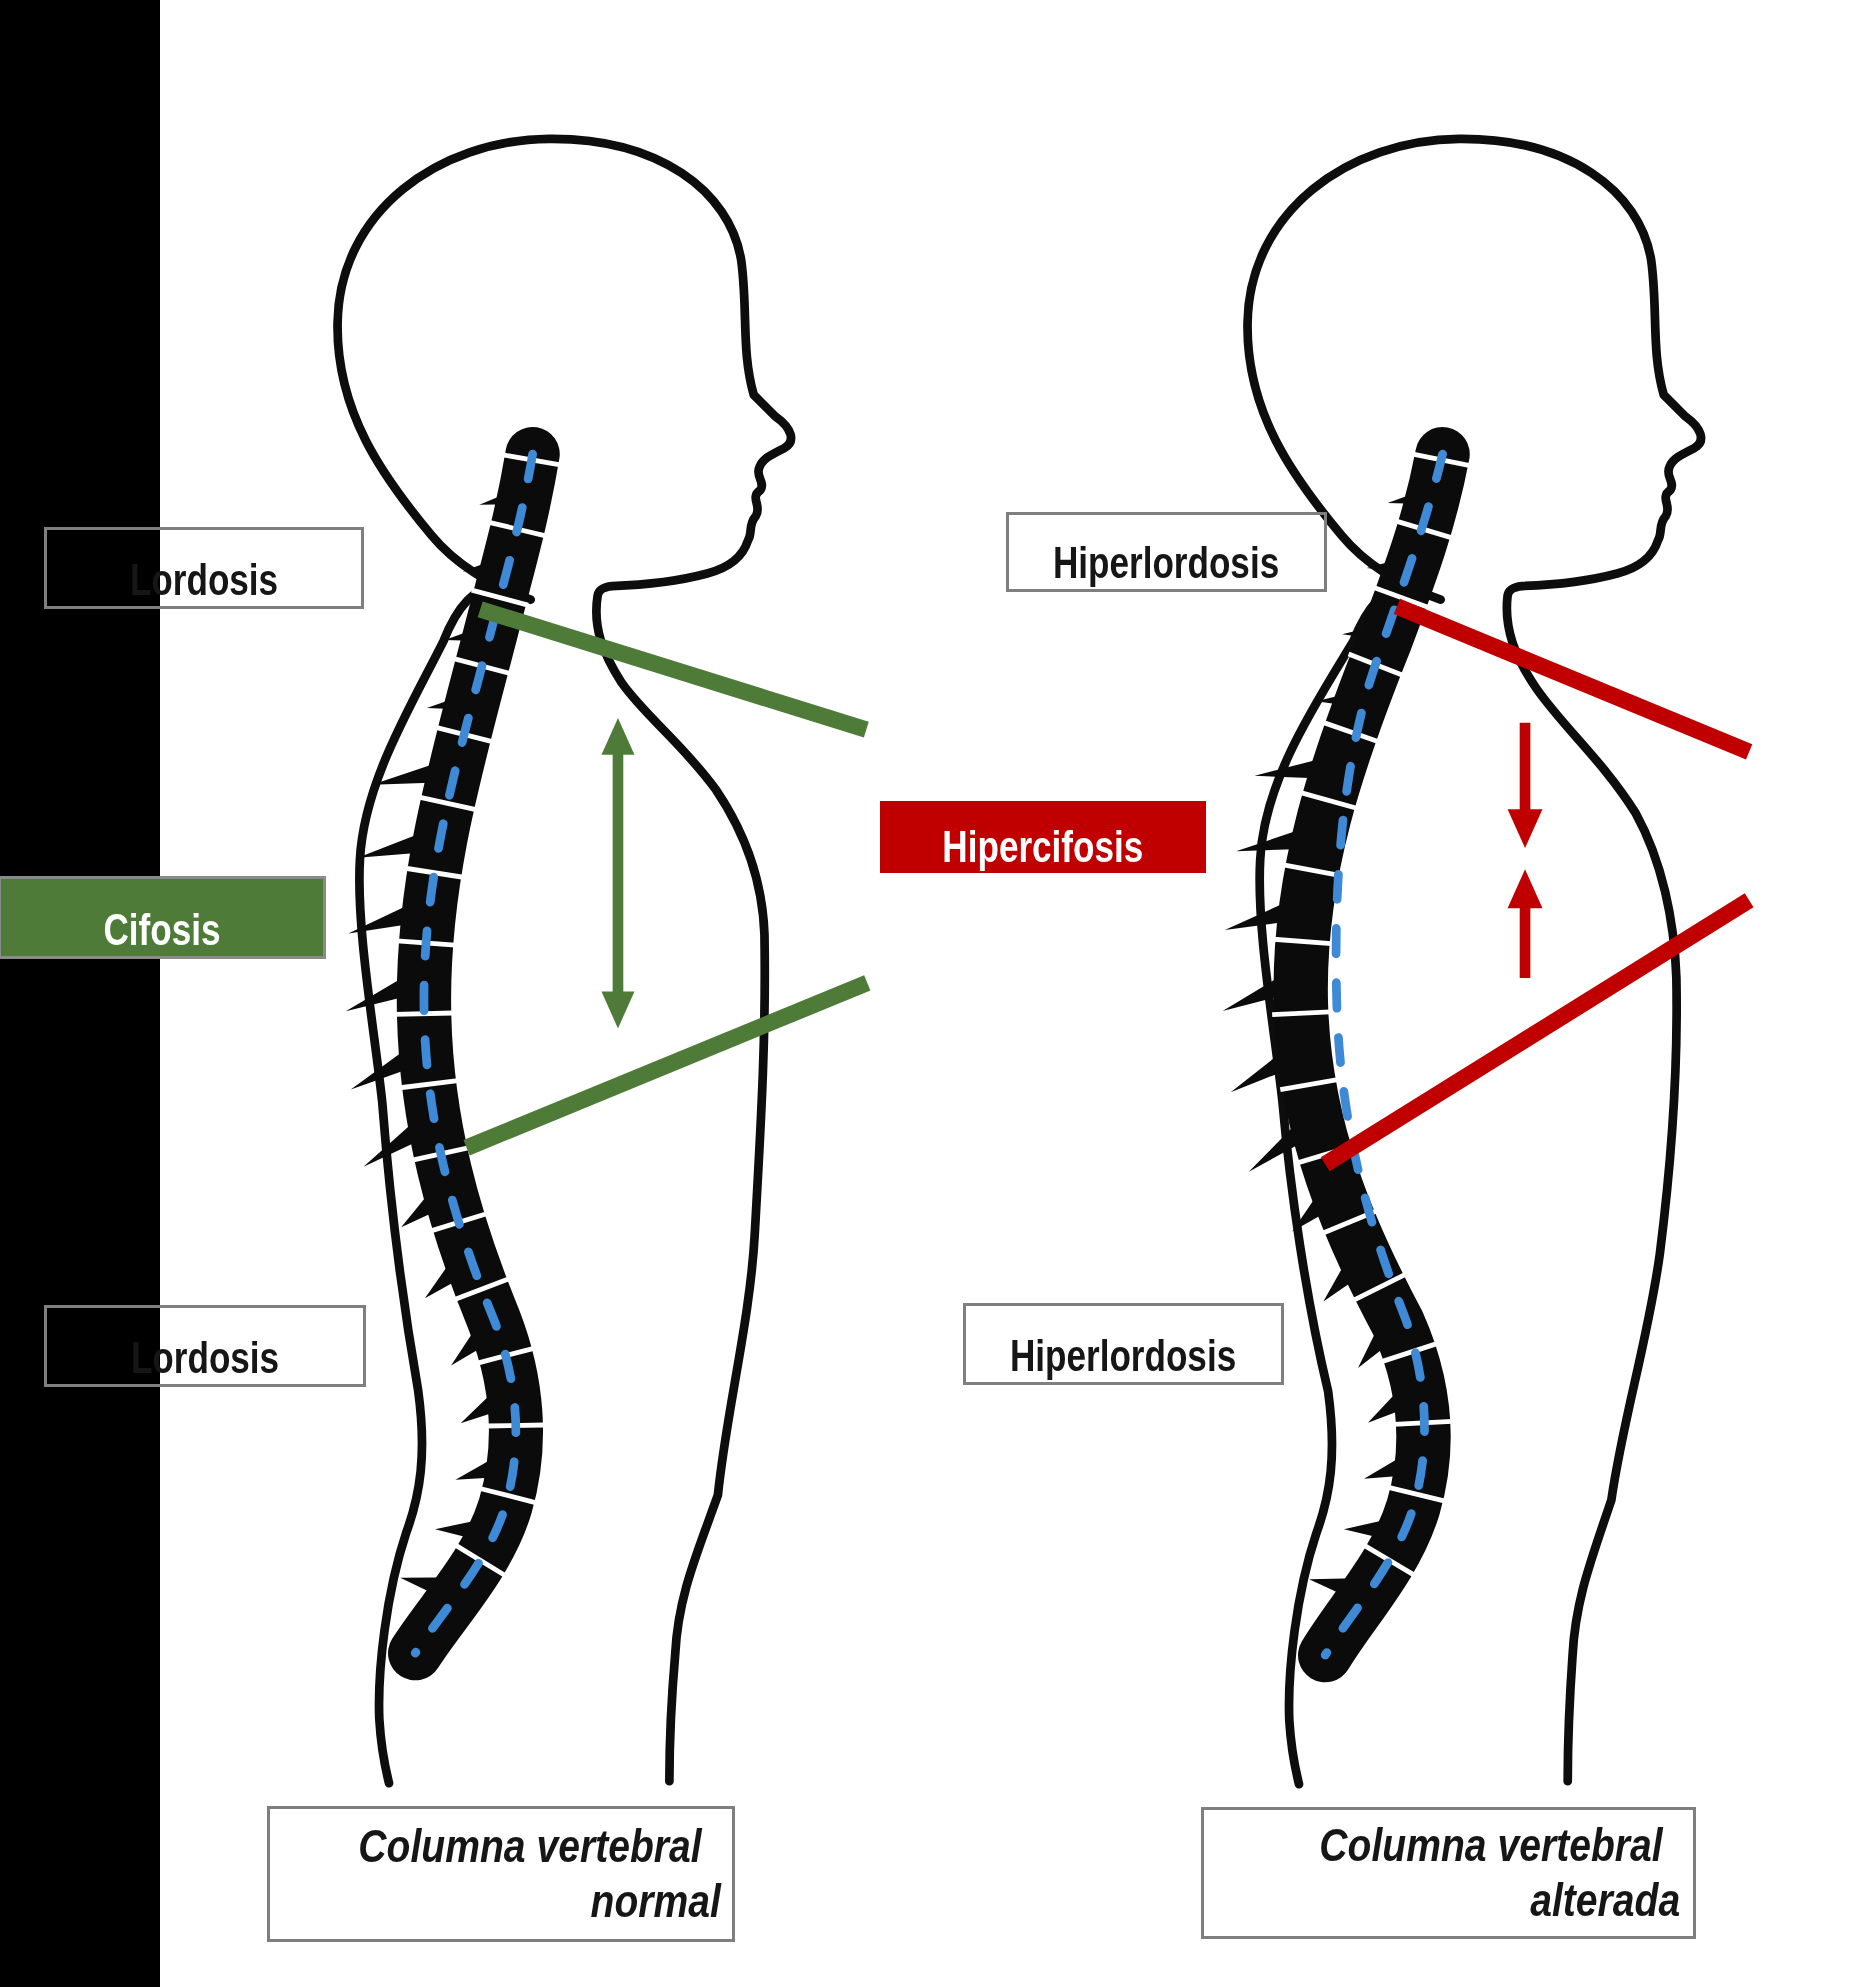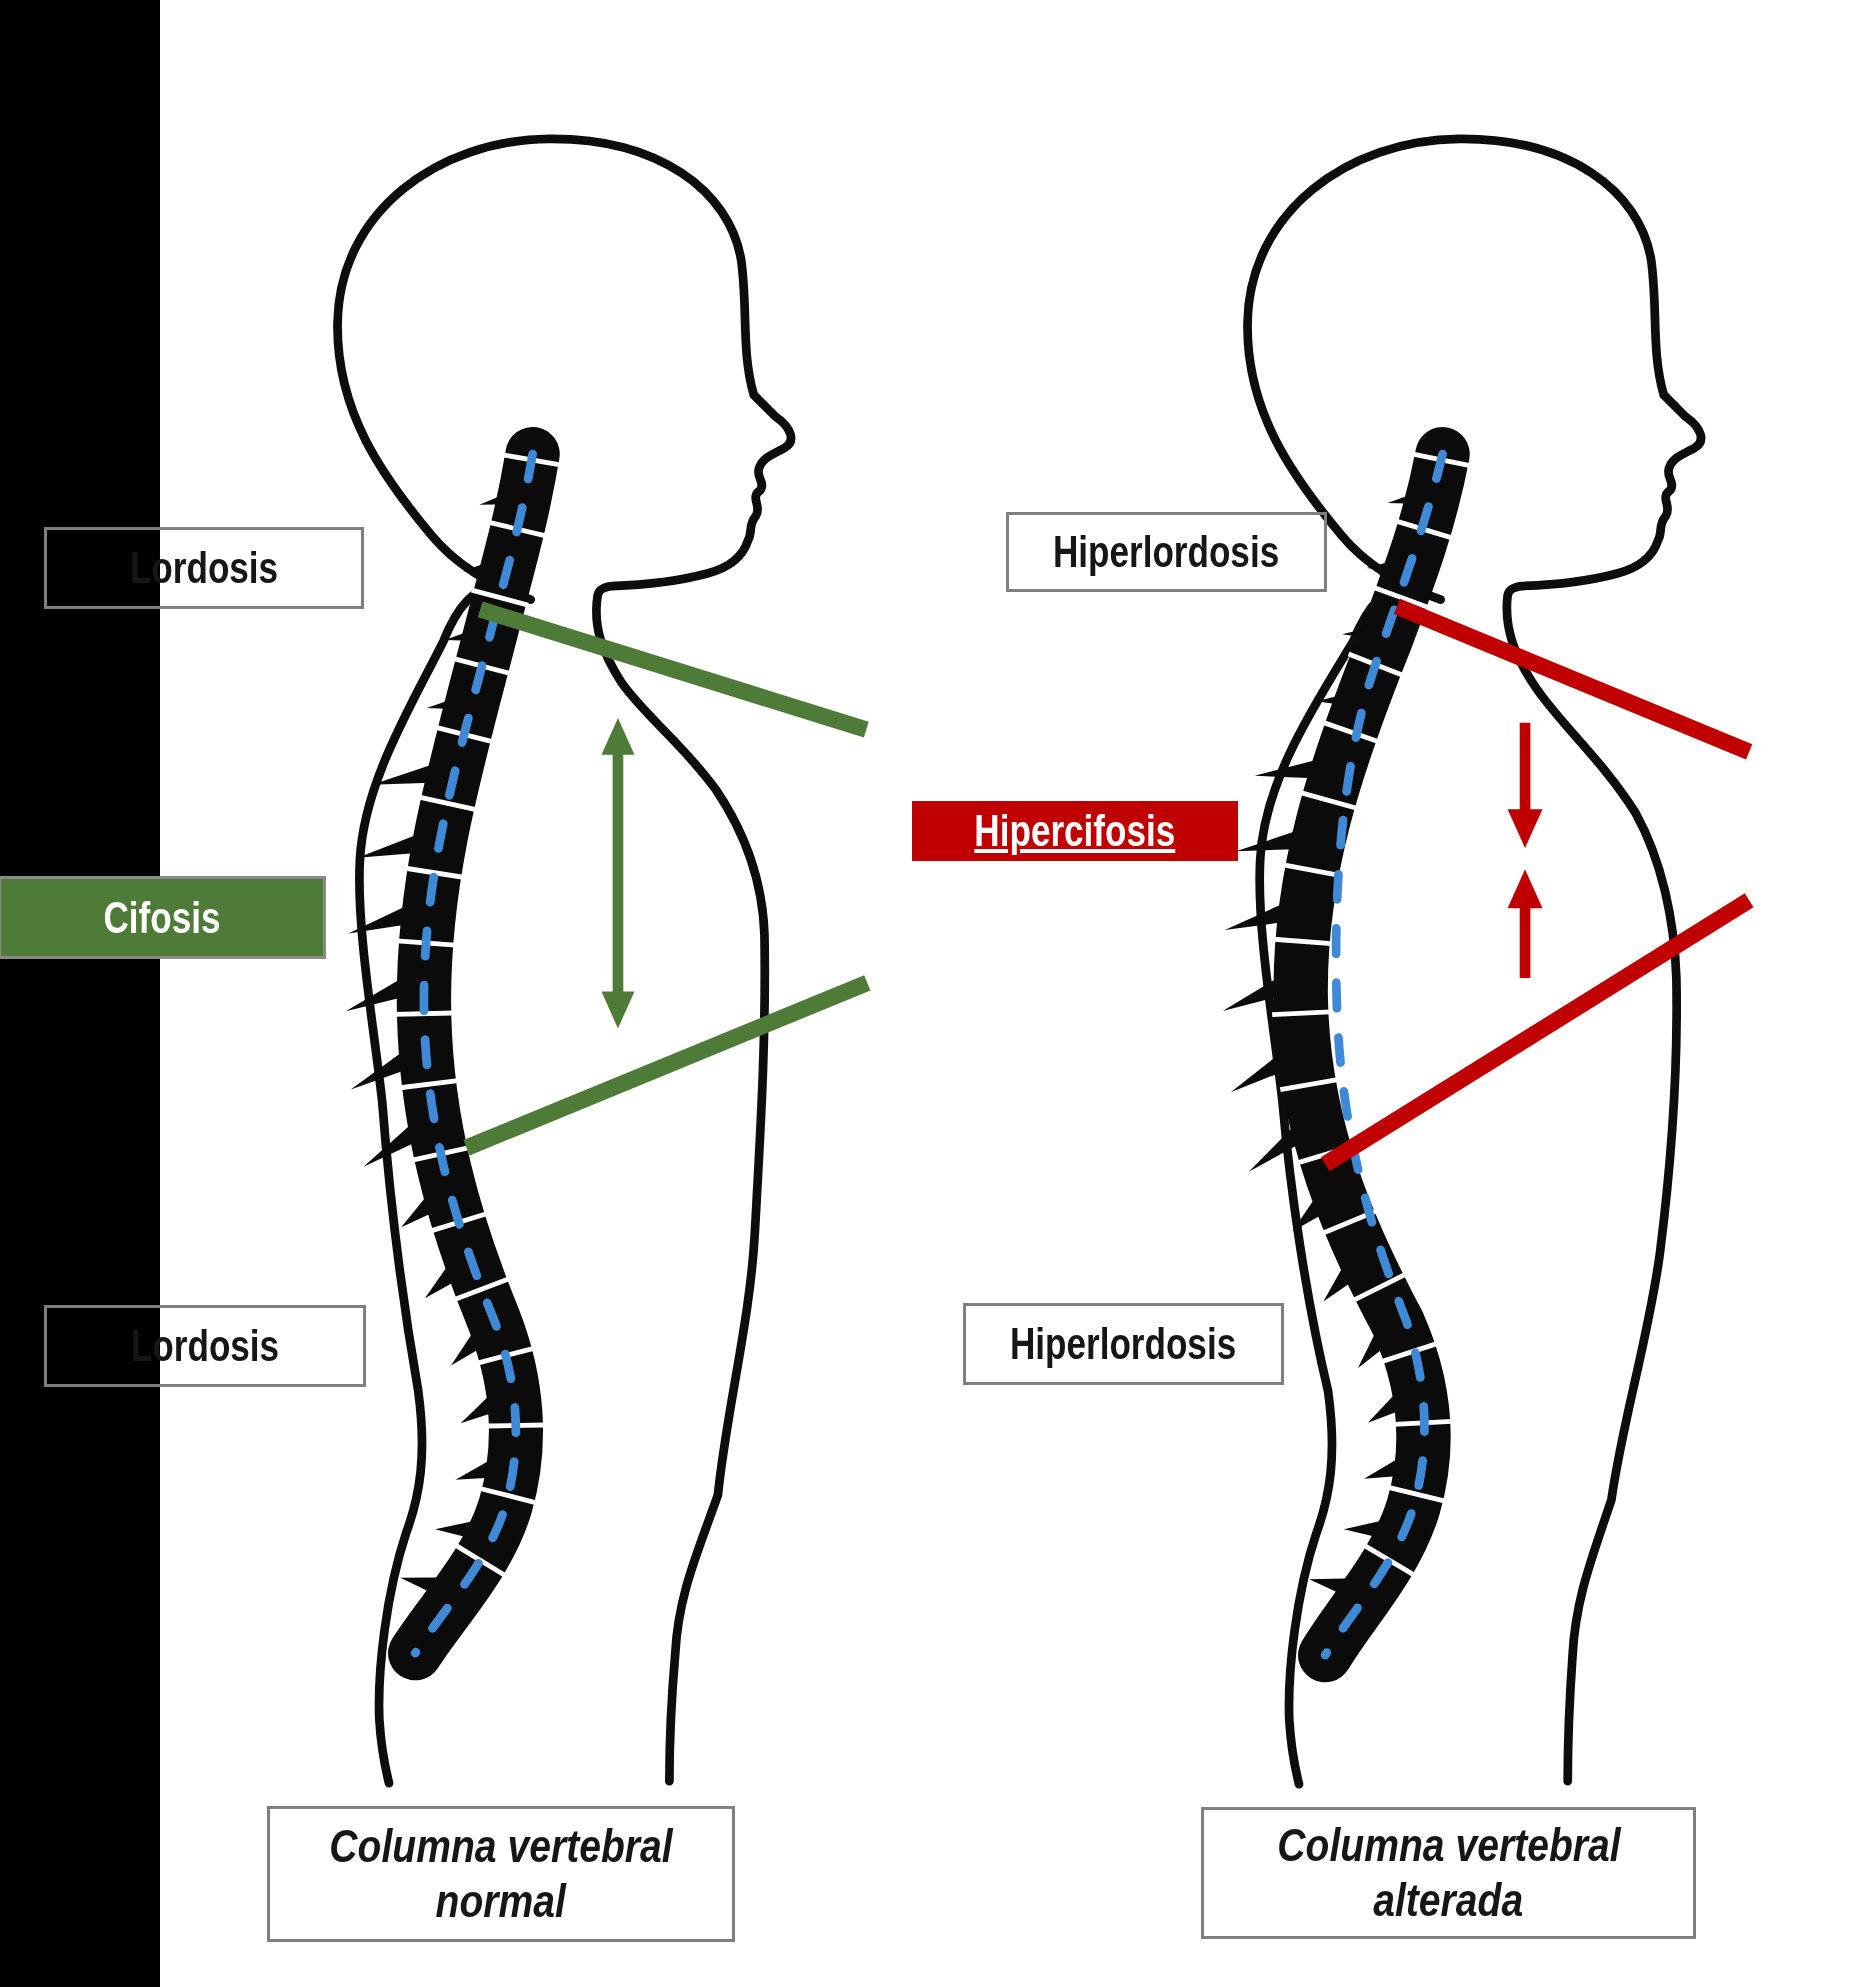--- a/index.html
+++ b/index.html
@@ -3,21 +3,21 @@
 <meta charset="utf-8">
 <style>
   html,body{margin:0;padding:0;background:#fff;}
   #stage{
     position:relative;width:1851px;height:1987px;background:#ffffff;overflow:hidden;
     font-family:"Liberation Sans",sans-serif;
   }
   #figures-svg{position:absolute;left:0;top:0;z-index:1;}
   .black-bar{position:absolute;left:0;top:0;width:160px;height:1987px;background:var(--sidebar-black,#000);z-index:2;}
   .diagram-label{
-    position:absolute;display:flex;align-items:center;justify-content:center;
+    position:absolute;display:flex;align-items:flex-end;justify-content:center;
     font-weight:bold;color:#161616;z-index:3;box-sizing:border-box;
   }
   .outline-box{border:3.9px solid var(--box-border,#7f7f7f);background:transparent;}
   .green-box{background:var(--annotation-green,#4e7c38);border:3.9px solid #8a8a8a;color:#ffffff;}
   .red-box{background:var(--annotation-red,#c00000);color:#ffffff;}
   .caption-box{background:#ffffff;border:3.9px solid var(--box-border,#7f7f7f);text-align:center;font-style:italic;}
   .squeeze{display:inline-block;transform:scaleX(0.78);white-space:nowrap;font-size:45px;}
   .caption-text{display:inline-block;transform:scaleX(0.85);font-size:46px;line-height:55px;}
   .body-outline{fill:none;stroke:var(--ink,#0d0d0d);stroke-width:9;stroke-linecap:round;stroke-linejoin:round;}
   .bone{fill:none;stroke:#0b0b0b;stroke-width:56;stroke-linecap:round;}
@@ -235,21 +235,21 @@
   </div>
 
   <div class="diagram-label outline-box" style="left:44px;top:1305px;width:322px;height:82px;">
     <span class="squeeze">Lordosis</span>
   </div>
 
   <div class="diagram-label outline-box" style="left:1006px;top:512px;width:321px;height:80px;">
     <span class="squeeze">Hiperlordosis</span>
   </div>
 
-  <div class="diagram-label red-box" style="left:912px;top:801px;width:326px;height:60px;text-decoration:underline;">
+  <div class="diagram-label red-box" style="left:880px;top:801px;width:326px;height:72px;">
     <span class="squeeze">Hipercifosis</span>
   </div>
 
   <div class="diagram-label outline-box" style="left:963px;top:1303px;width:321px;height:82px;">
     <span class="squeeze">Hiperlordosis</span>
   </div>
 
   <div class="diagram-label caption-box" style="left:267px;top:1806px;width:468px;height:136px;flex-direction:column;">
     <span class="caption-text">Columna vertebral</span>
     <span class="caption-text">normal</span>

